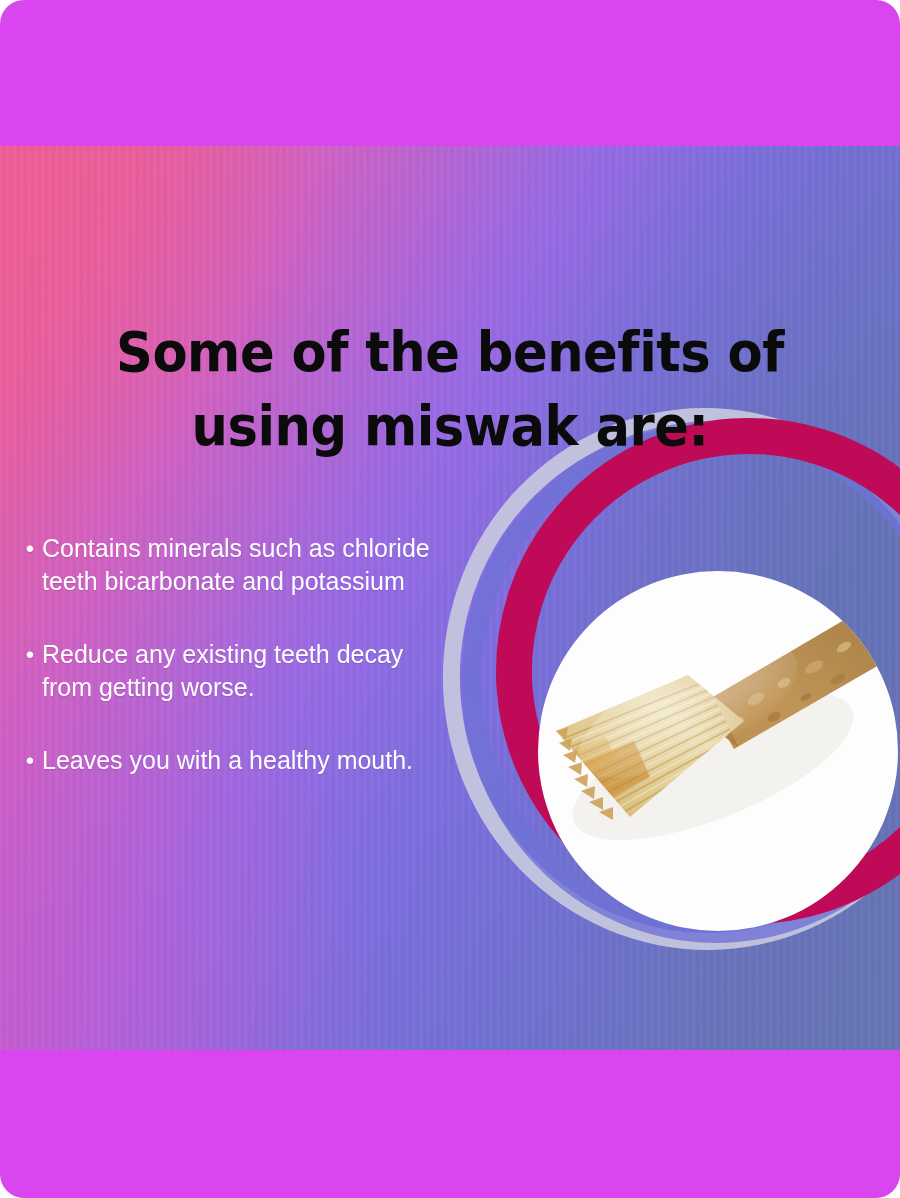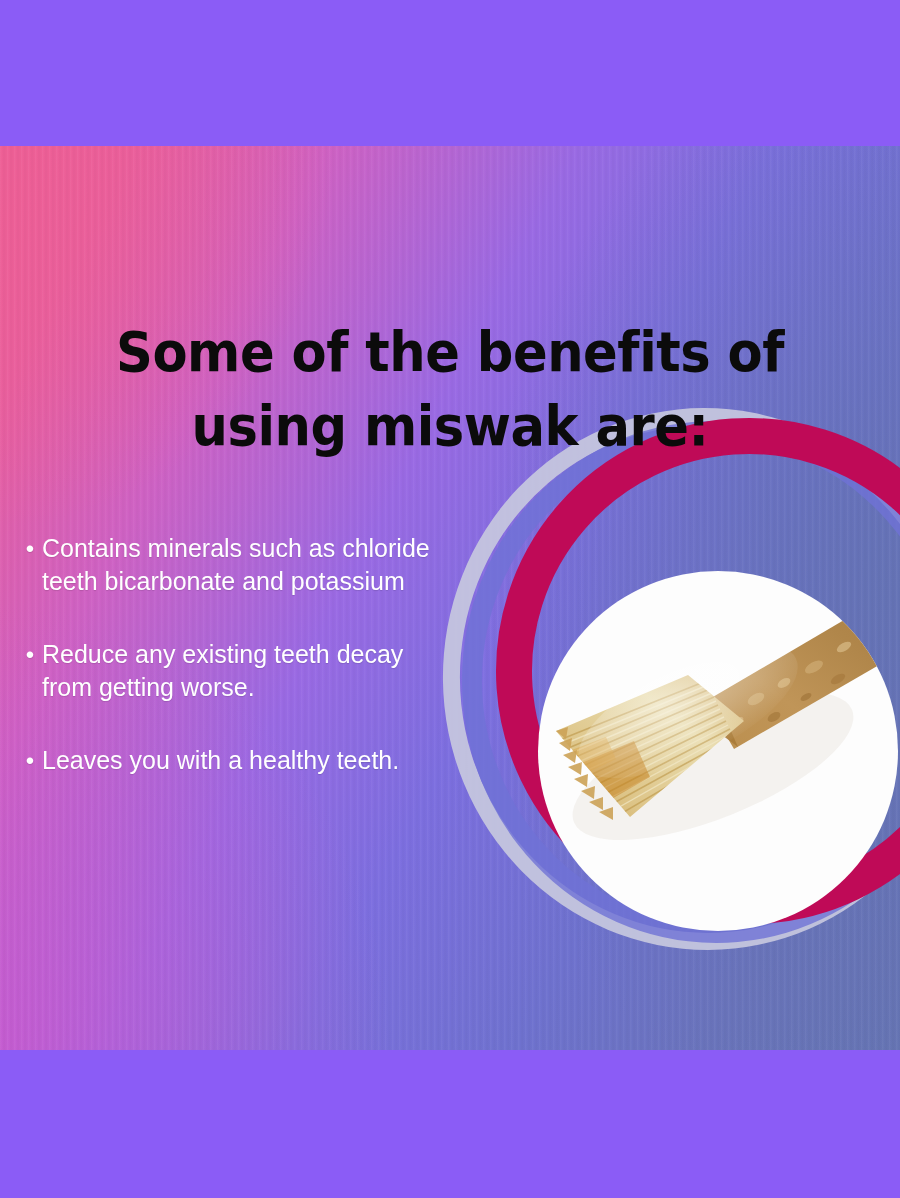--- a/index.html
+++ b/index.html
@@ -13,21 +13,22 @@
     height: 1198px;
     font-family: "Liberation Sans", sans-serif;
     overflow: hidden;
     position: relative;
   }
 
   
   #page {
     position: absolute;
     inset: 0;
-    background: #8b5cf6;
+    background: #d946ef;
+    border-radius: 24px;
   }
 
   
   #slide {
     position: absolute;
     left: 0;
     top: 146px;
     width: 900px;
     height: 904px;
     overflow: hidden;
@@ -298,18 +299,18 @@
         <span class="bullet-text">Contains minerals such as chloride
 teeth bicarbonate and potassium</span>
       </li>
       <li class="bullet">
         <span class="bullet-dot">•</span>
         <span class="bullet-text">Reduce any existing teeth decay
 from getting worse.</span>
       </li>
       <li class="bullet">
         <span class="bullet-dot">•</span>
-        <span class="bullet-text">Leaves you with a healthy teeth.</span>
+        <span class="bullet-text">Leaves you with a healthy mouth.</span>
       </li>
     </ul>
 
   </div>
 </div>
 
 </body></html>

